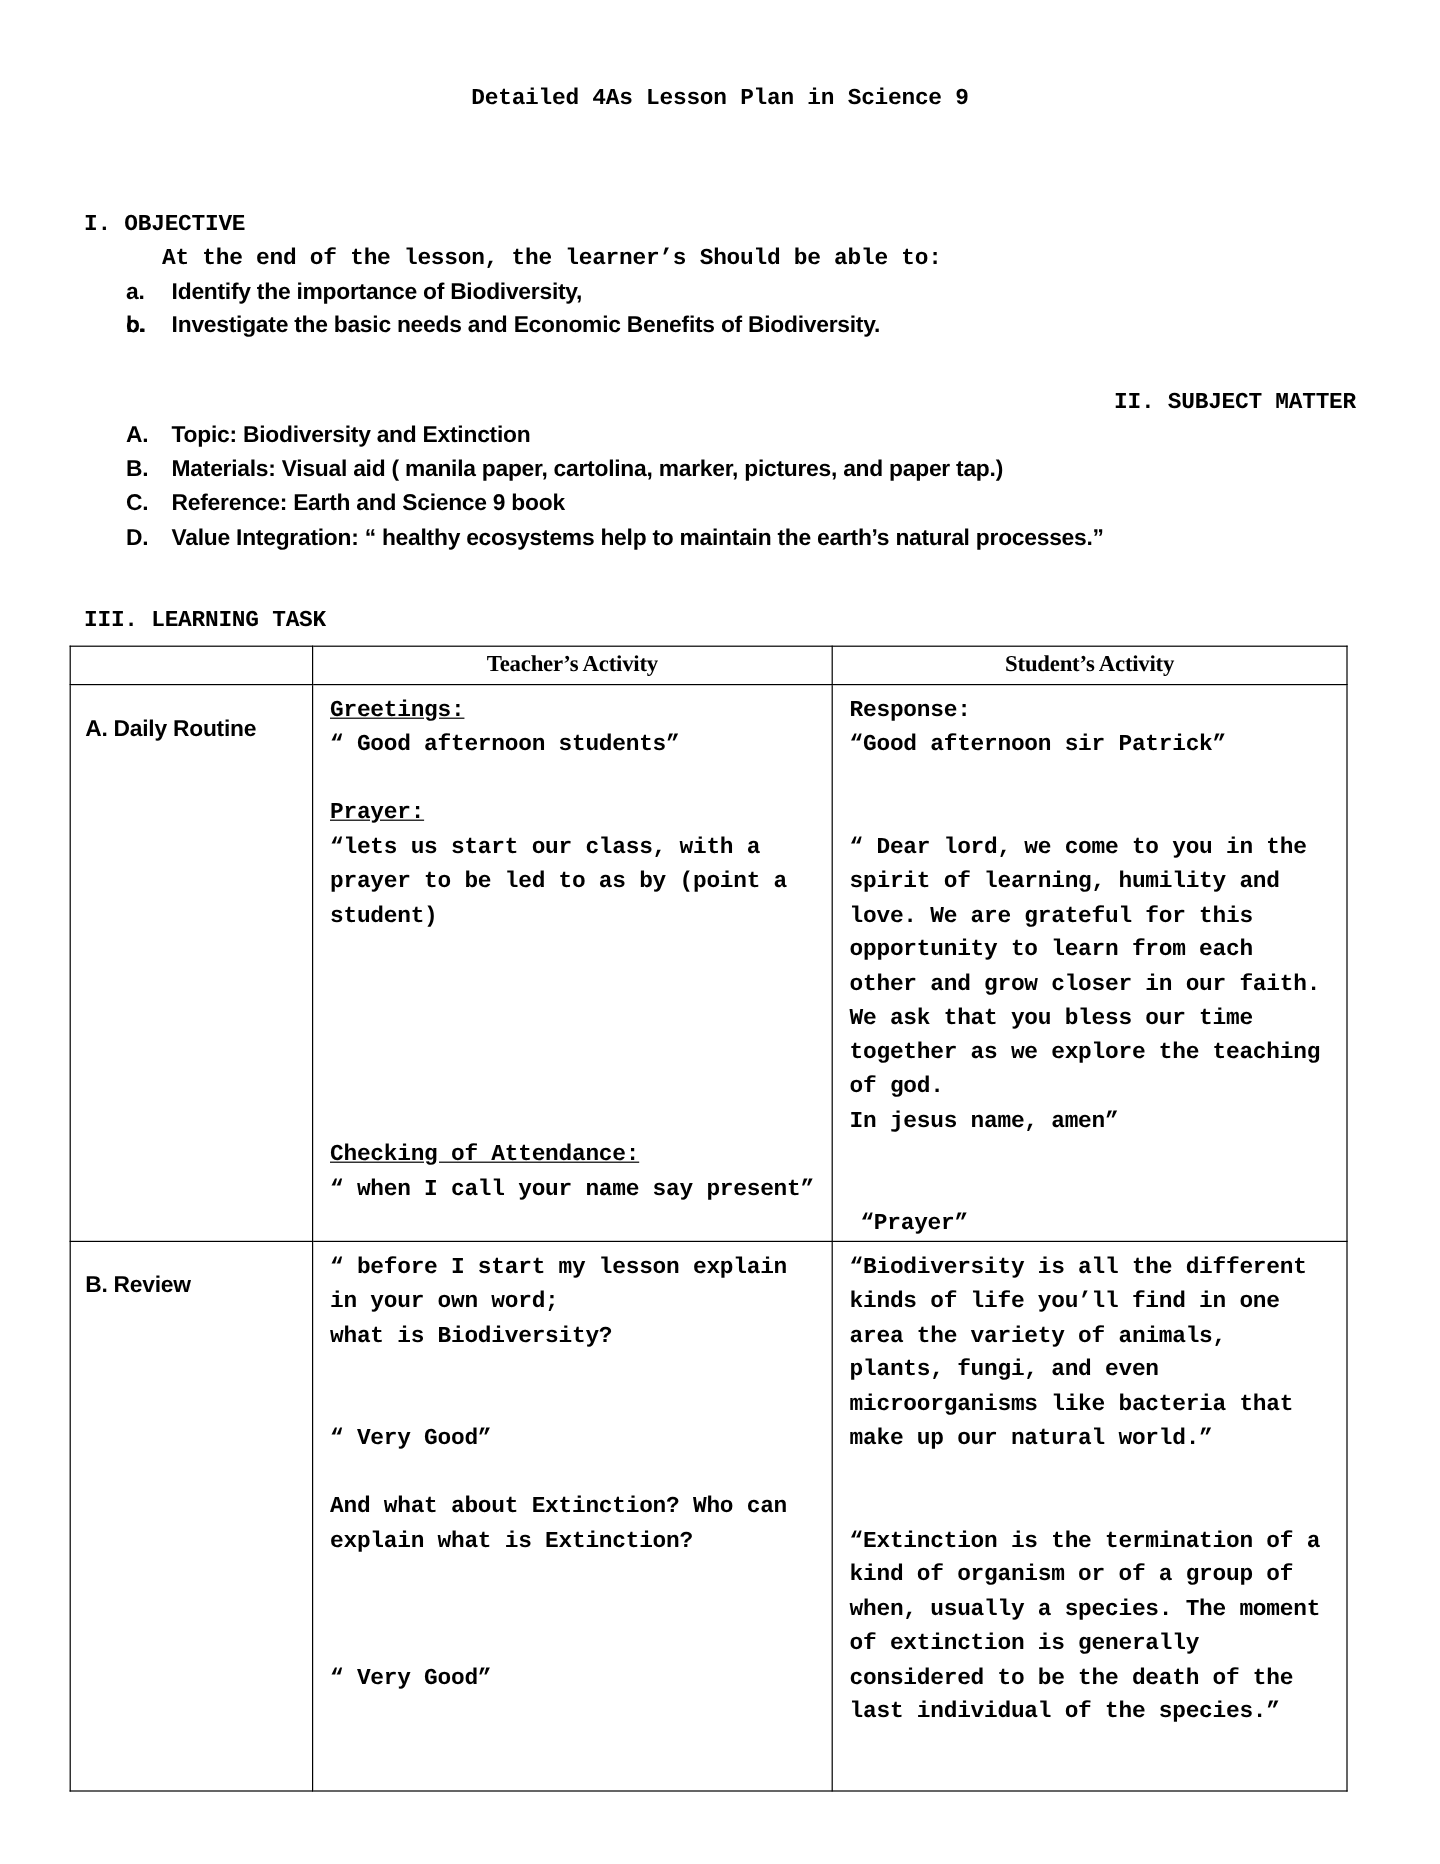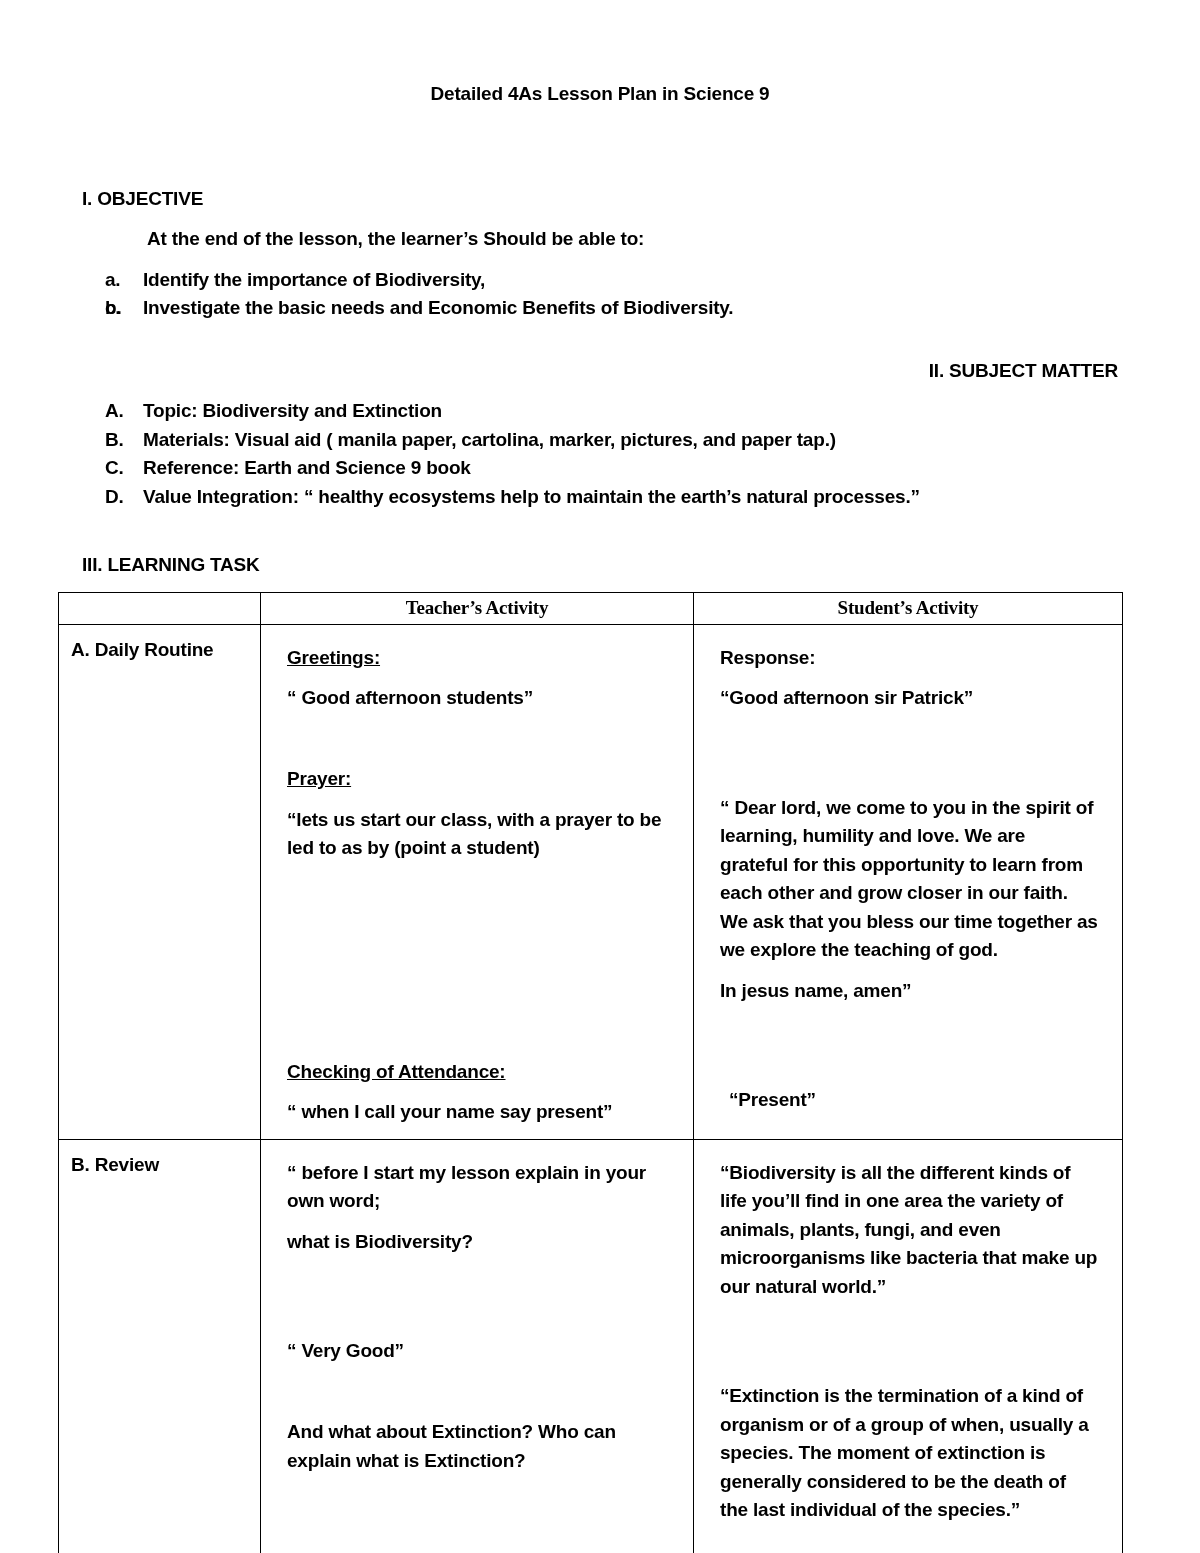--- a/index.html
+++ b/index.html
@@ -15,21 +15,21 @@
     color: #000000;
     font-family: "Liberation Sans", sans-serif;
     font-weight: 700;
     font-size: 19px;
     line-height: 28.5px;
     letter-spacing: -0.2px;
     padding: 68px 70px 0 70px;
     box-sizing: border-box;
     overflow: hidden;
   }
-  h1, h2, p { margin: 12px; font-size: inherit; line-height: inherit; }
+  h1, h2, p { margin: 0; font-size: inherit; line-height: inherit; font-family: Liberation Mono, monospace; }
   .doc-title {
     text-align: center;
     margin-bottom: 76px;
   }
   .sec-heading { }
   .mt-2 { margin-top: 34px; text-align: right; }
   .mt-3 { margin-top: 40px; }
   .intro { padding-left: 65px; }
   .li { position: relative; padding-left: 73px; }
   .li .lbl { position: absolute; left: 35px; top: 0; }
@@ -49,21 +49,21 @@
   .c1 { width: 202px; }
   .c2 { width: 433px; }
   .c3 { width: 429px; }
   .hdr td {
     text-align: center;
     vertical-align: middle;
     height: 32px;
     padding: 1px 4px;
     font-family: Liberation Serif, serif;
   }
-  .label-cell { padding: 11px 8px 8px 12px; }
+  .label-cell { padding: 23px 8px 8px 12px; }
   .cell { padding: 7px 12px 0 14px; }
   .row-a td { height: 433px; }
   .row-b td { height: 458px; }
   .u { text-decoration: underline; }
   .gap-1 { height: 28.5px; }
   .gap-2 { height: 57px; }
   .gap-3 { height: 85.5px; }
   .gap-6 { height: 171px; }
   .indent-sm { padding-left: 9px; }
 </style>
@@ -138,21 +138,21 @@
             <p class="u">Checking of Attendance:</p>
             <p>“ when I call your name say present”</p>
           </td>
           <td class="cell">
             <p>Response:</p>
             <p>“Good afternoon sir Patrick”</p>
             <div class="gap-2"></div>
             <p>“ Dear lord, we come to you in the spirit of learning, humility and love. We are grateful for this opportunity to learn from each other and grow closer in our faith. We ask that you bless our time together as we explore the teaching of god.</p>
             <p>In jesus name, amen”</p>
             <div class="gap-2"></div>
-            <p class="indent-sm">“Present”</p>
+            <p class="indent-sm">“Prayer”</p>
           </td>
         </tr>
 
         <tr class="row-b">
           <td class="label-cell">B. Review</td>
           <td class="cell">
             <p>“ before I start my lesson explain in your own word;</p>
             <p>what is Biodiversity?</p>
             <div class="gap-2"></div>
             <p>“ Very Good”</p>

